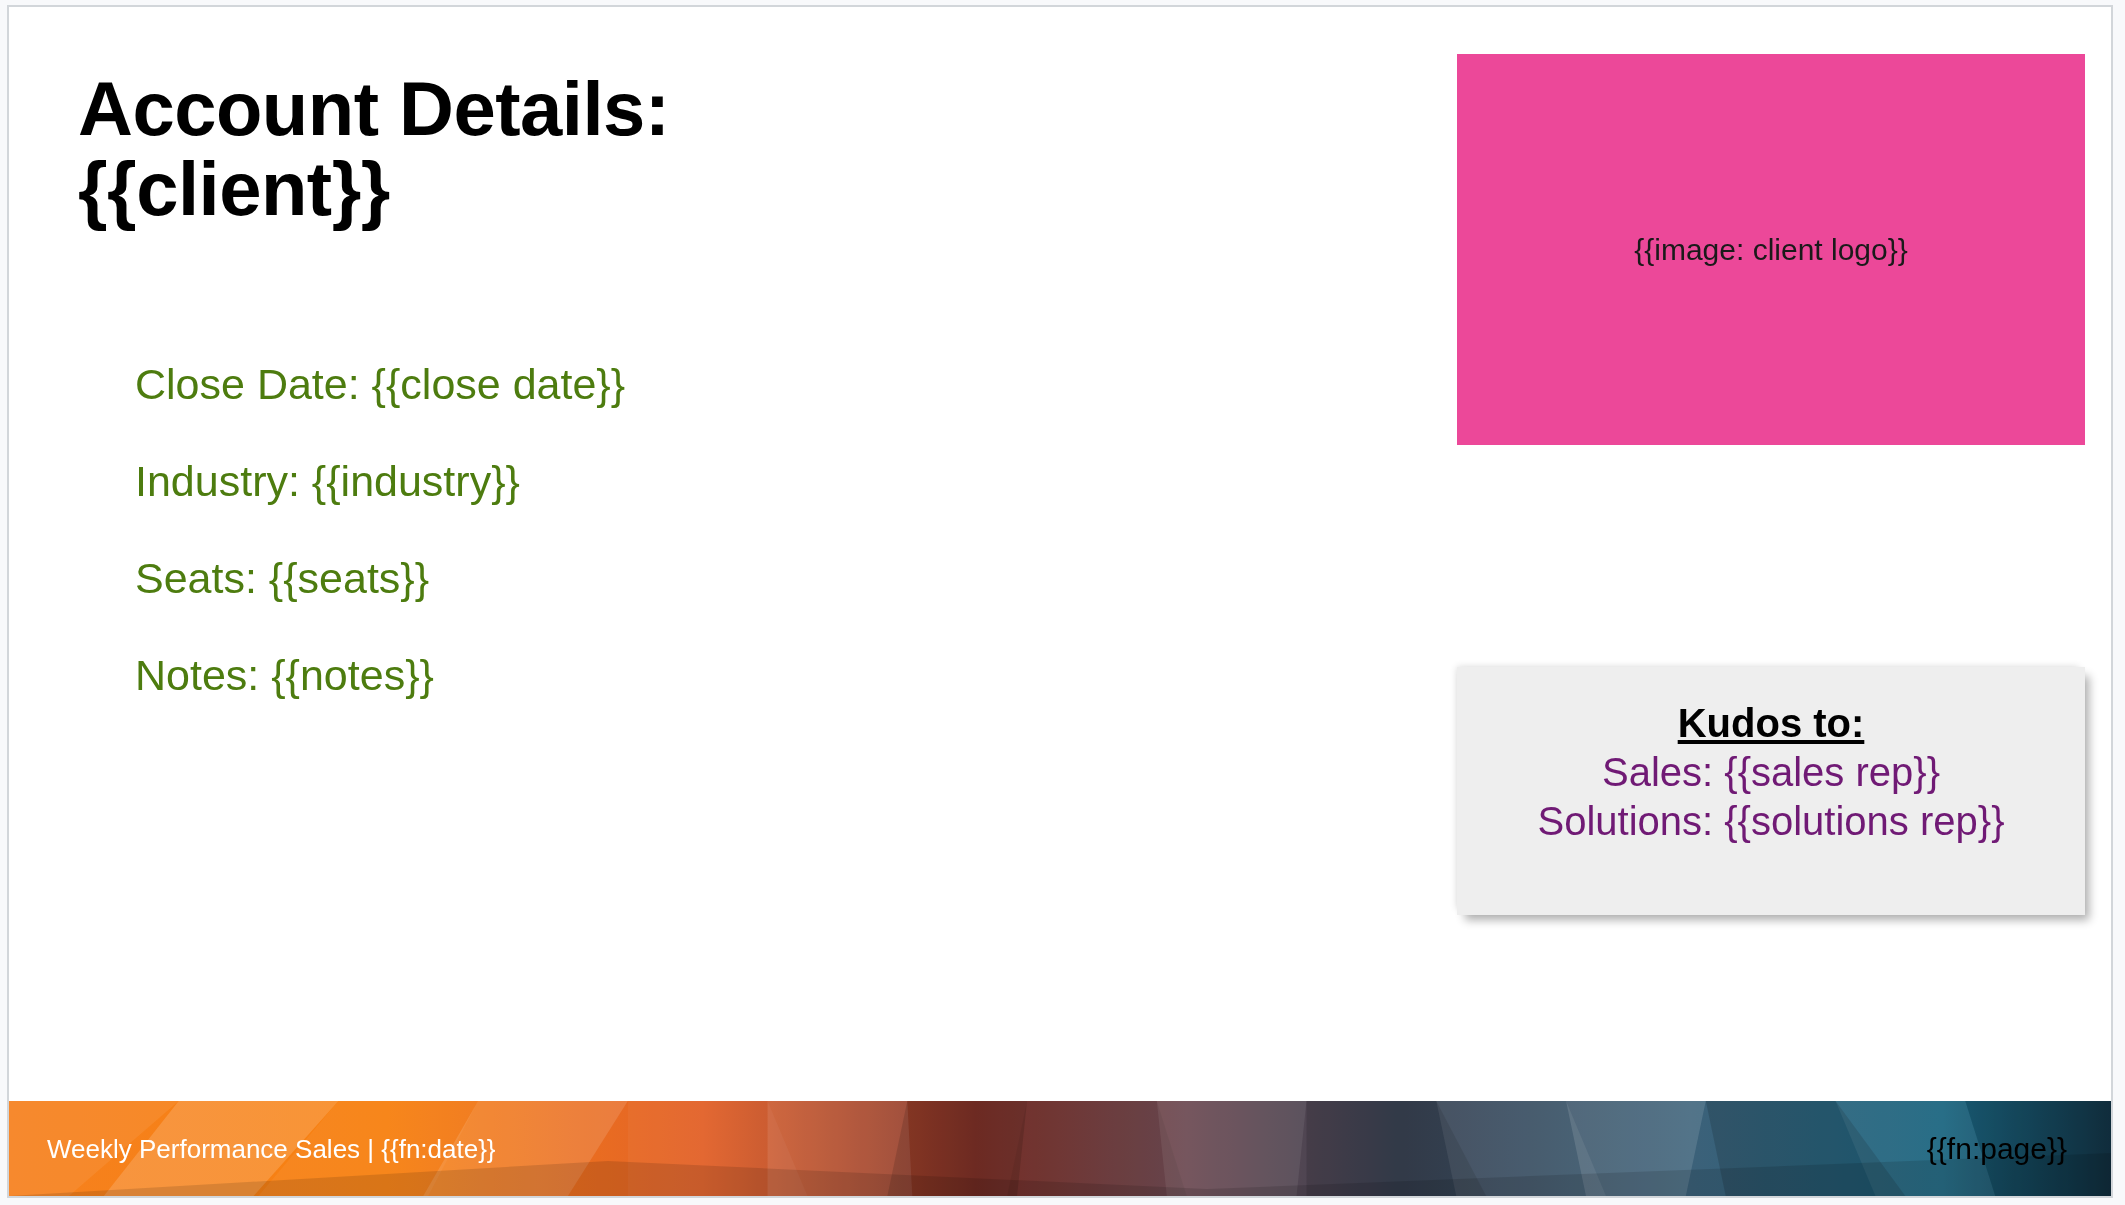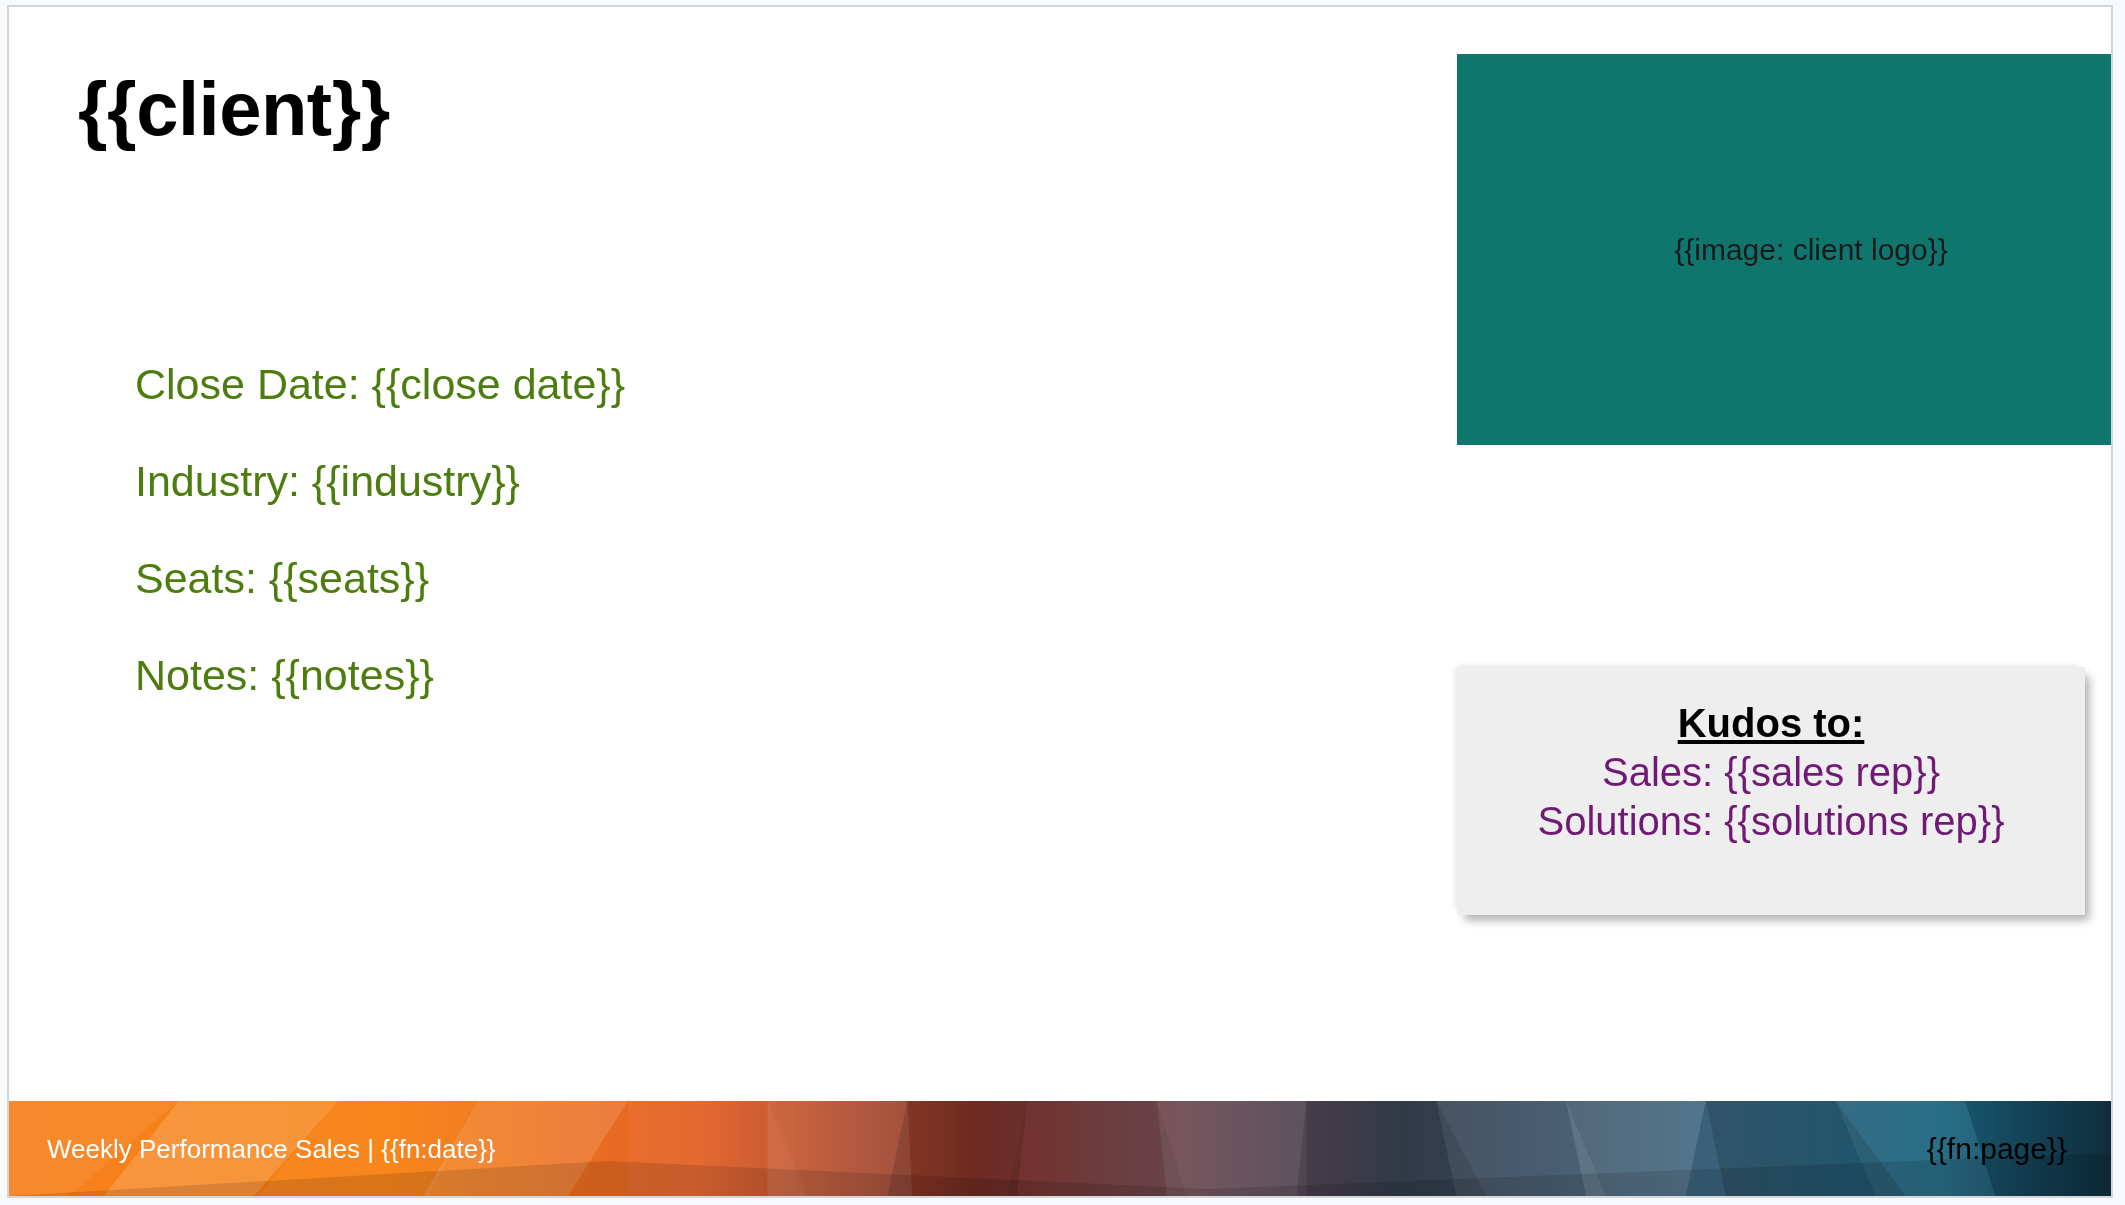--- a/index.html
+++ b/index.html
@@ -58,25 +58,24 @@
   }
   #details .detail-line:last-child { margin-bottom: 0; }
 
   
   #logo-box {
     position: absolute;
     left: 1448px;
     top: 47px;
     width: 628px;
     height: 391px;
-    background: #0f766e;
+    background: #ec4899;
     display: flex;
     align-items: center;
     justify-content: center;
-    padding-left: 40px;
   }
   #logo-box .ph-text {
     font-size: 30px;
     color: #1a1a1a;
     text-align: center;
   }
 
   
   #kudos-box {
     position: absolute;
@@ -139,20 +138,21 @@
     color: #000000;
     white-space: pre;
   }
 </style>
 </head>
 <body>
 
 <div id="slide">
 
   <div id="title">
+    <span class="tline">Account Details:</span>
     <span class="tline">{{client}}</span>
   </div>
 
   <div id="details">
     <div class="detail-line">Close Date: {{close date}}</div>
     <div class="detail-line">Industry: {{industry}}</div>
     <div class="detail-line">Seats: {{seats}}</div>
     <div class="detail-line">Notes: {{notes}}</div>
   </div>
 

